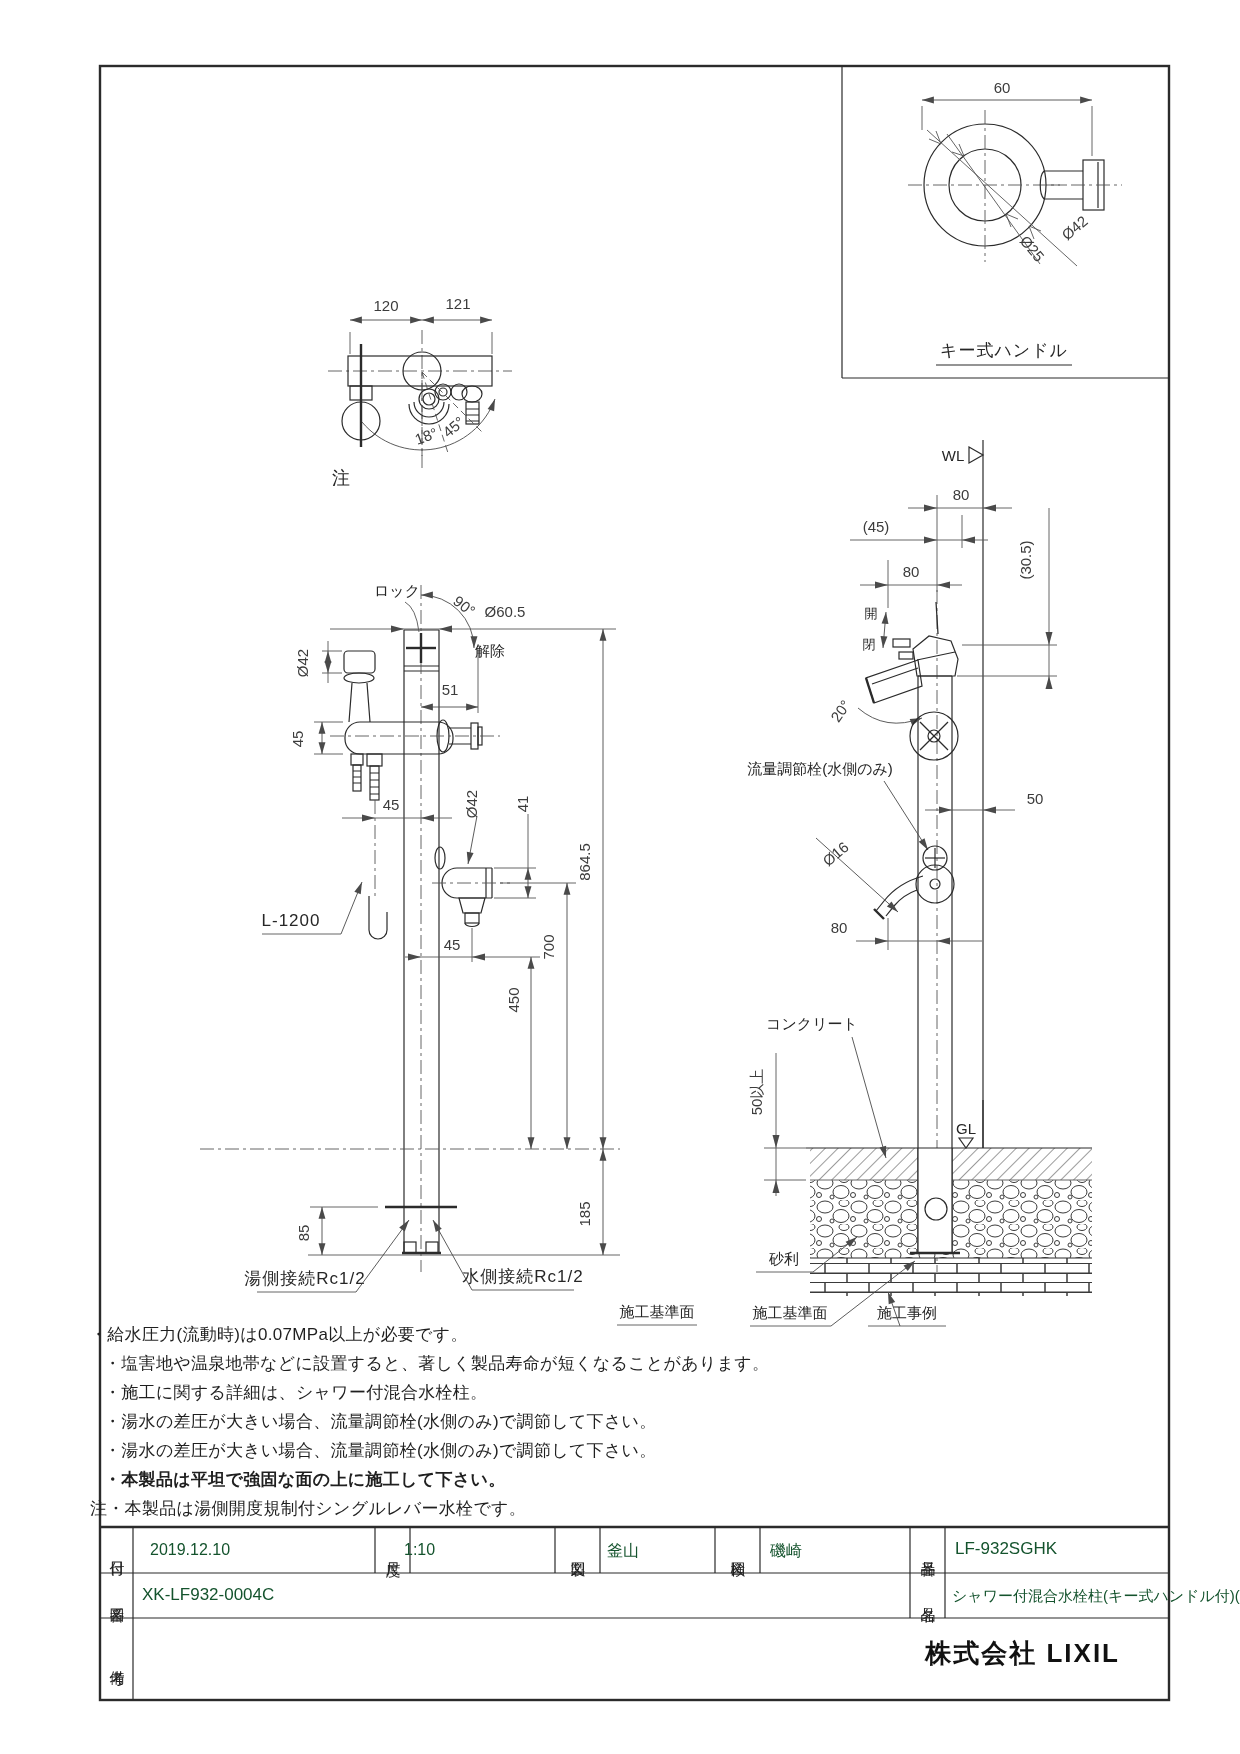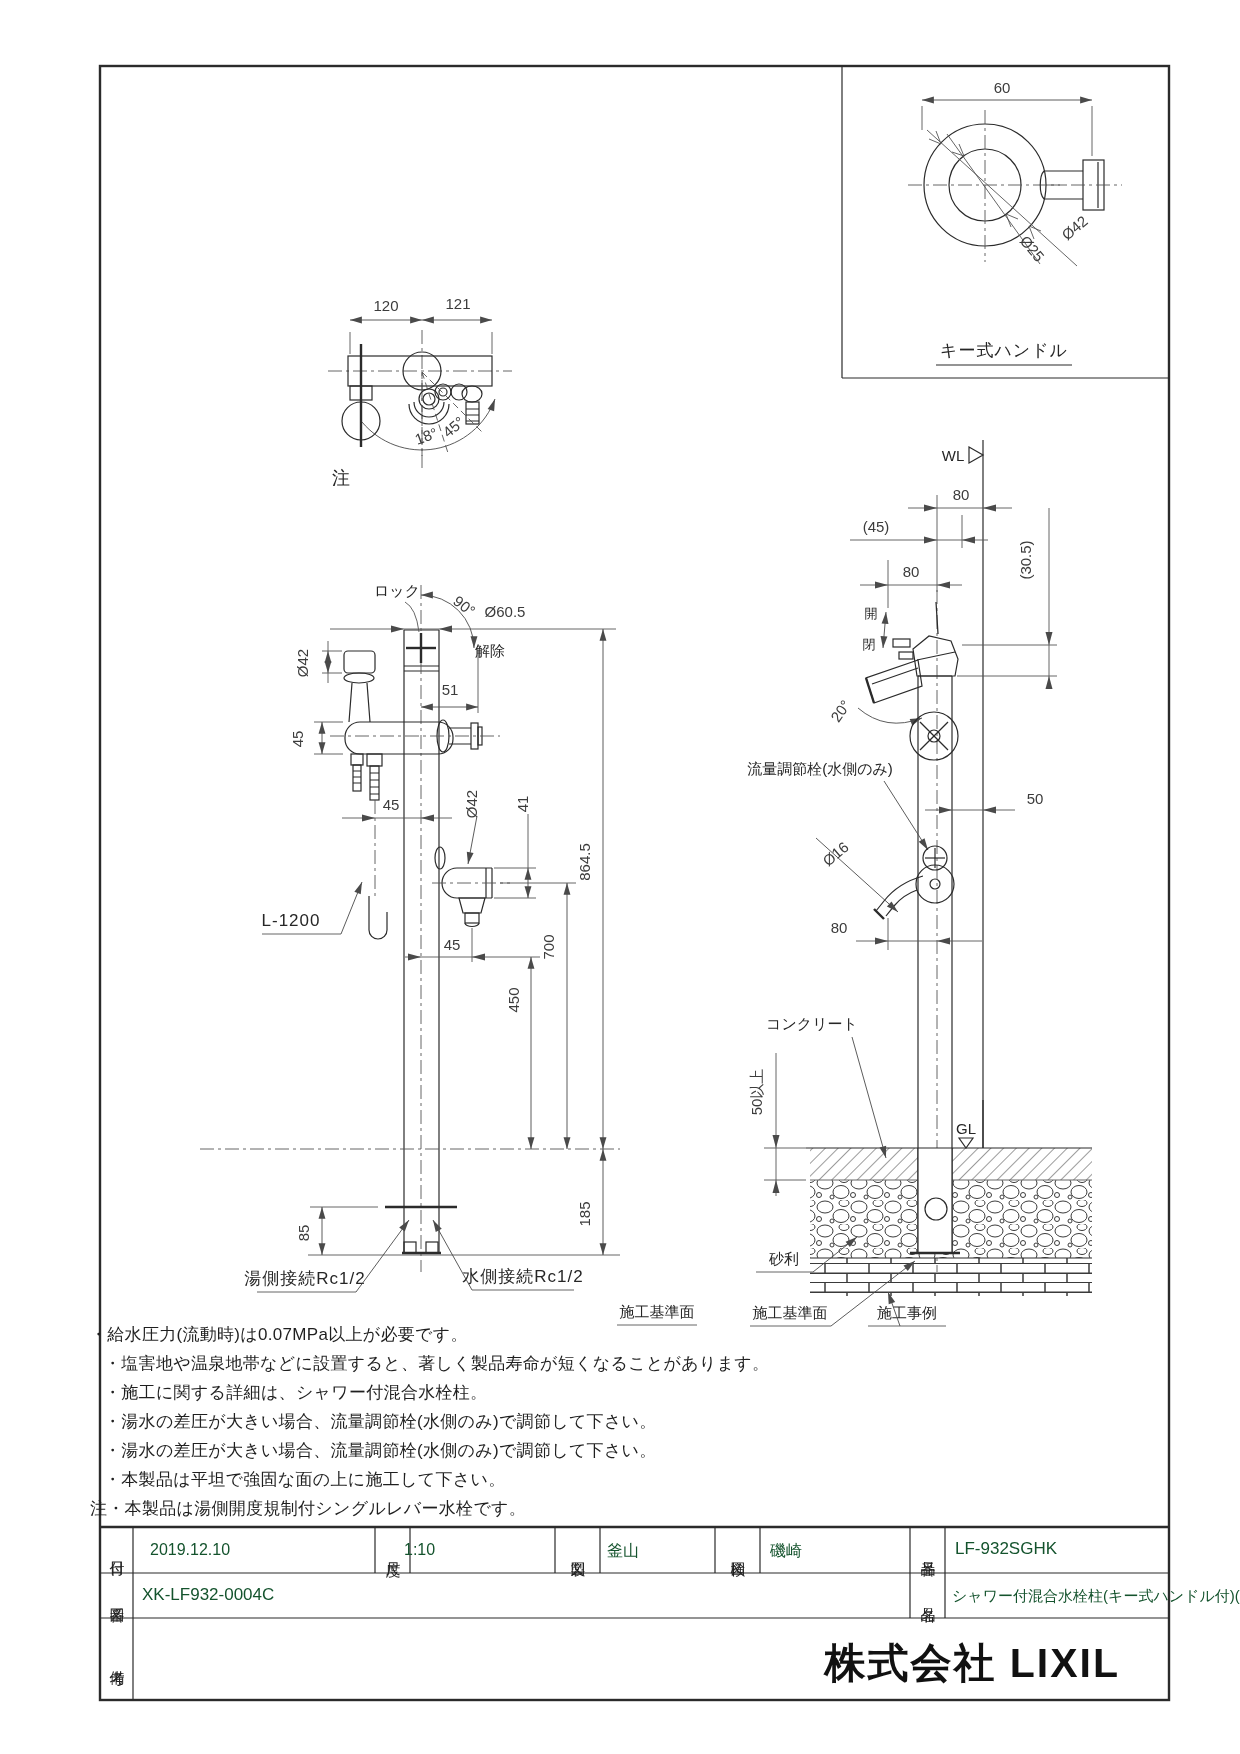--- a/index.html
+++ b/index.html
@@ -18,21 +18,21 @@
   .cl {stroke:#555;stroke-width:0.9;fill:none;stroke-dasharray:14 4 3 4;}
   .dsh{stroke:#555;stroke-width:0.9;fill:none;stroke-dasharray:7 4;}
   .dim{stroke:#4a4a4a;stroke-width:0.9;fill:none;marker-start:url(#arw);marker-end:url(#arw);}
   .de {stroke:#4a4a4a;stroke-width:0.9;fill:none;marker-end:url(#arw);}
   .ah {fill:#4a4a4a;stroke:none;}
   .note-line{position:absolute;font-size:17px;color:#1f1f1f;white-space:nowrap;letter-spacing:.3px;}
   .vlab{position:absolute;display:flex;align-items:center;justify-content:center;
         writing-mode:vertical-rl;text-orientation:upright;font-size:15px;color:#1f1f1f;}
   .tbv{position:absolute;font-size:16px;color:#14532d;white-space:nowrap;}
   .company{position:absolute;left:690px;top:1636px;width:430px;text-align:right;
-           font-size:41px;font-weight:bold;color:#111;letter-spacing:2px;}
+           font-size:26px;font-weight:bold;color:#111;letter-spacing:2px;}
 </style>
 </head>
 <body>
 
 <div class="page">
 
 <svg width="1240" height="1754" viewBox="0 0 1240 1754">
   <defs>
     <marker id="arw" viewBox="0 0 13 8" markerWidth="14" markerHeight="9" refX="12" refY="4" orient="auto-start-reverse" markerUnits="userSpaceOnUse">
       <path d="M1,0.8 L12,4 L1,7.2 Z" fill="#4a4a4a"></path>
@@ -401,21 +401,21 @@
     <line x1="945" y1="1527" x2="945" y2="1618" class="s"></line>
   </g>
 </svg>
 
 <div>
   <div class="note-line" style="left:90px;top:1323px;">・給水圧力(流動時)は0.07MPa以上が必要です。</div>
   <div class="note-line" style="left:104px;top:1352px;">・塩害地や温泉地帯などに設置すると、著しく製品寿命が短くなることがあります。</div>
   <div class="note-line" style="left:104px;top:1381px;">・施工に関する詳細は、シャワー付混合水栓柱。</div>
   <div class="note-line" style="left:104px;top:1410px;">・湯水の差圧が大きい場合、流量調節栓(水側のみ)で調節して下さい。</div>
   <div class="note-line" style="left:104px;top:1439px;">・湯水の差圧が大きい場合、流量調節栓(水側のみ)で調節して下さい。</div>
-  <div class="note-line" style="left:104px;top:1468px;">・本製品は平坦で強固な面の上に施工して下さい。</div>
+  <div class="note-line" style="left:104px;top:1468px;font-weight:bold;">・本製品は平坦で強固な面の上に施工して下さい。</div>
   <div class="note-line" style="left:90px;top:1497px;">注・本製品は湯側開度規制付シングルレバー水栓です。</div>
 </div>
 
 <div>
   <div class="vlab" style="left:100px;top:1527px;width:33px;height:46px;">日付</div>
   <div class="tbv" style="left:150px;top:1541px;">2019.12.10</div>
   <div class="vlab" style="left:375px;top:1527px;width:35px;height:46px;">尺度</div>
   <div class="tbv" style="left:404px;top:1541px;">1:10</div>
   <div class="vlab" style="left:555px;top:1527px;width:45px;height:46px;">製図</div>
   <div class="tbv" style="left:607px;top:1541px;">釜山</div>

